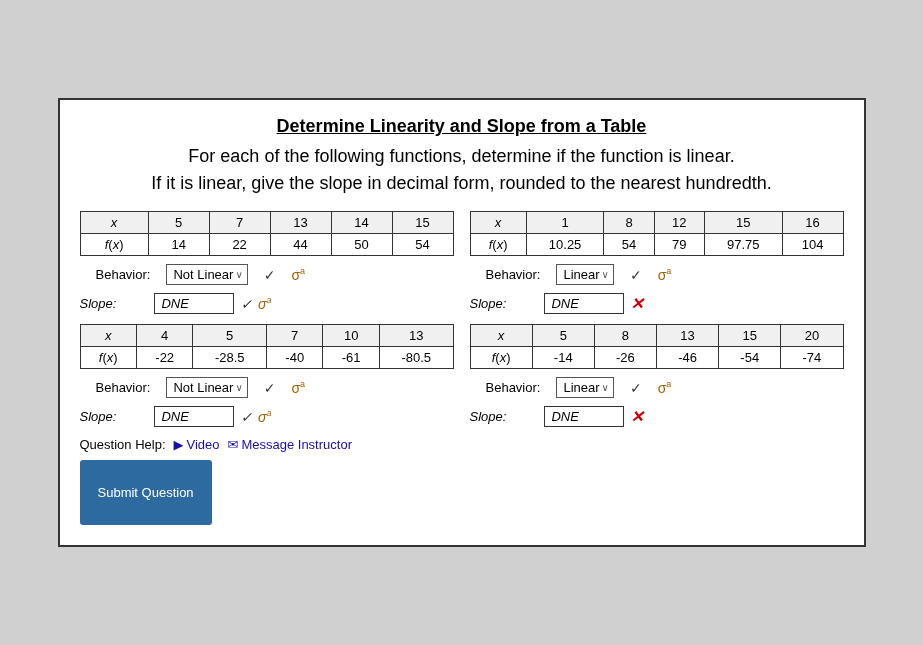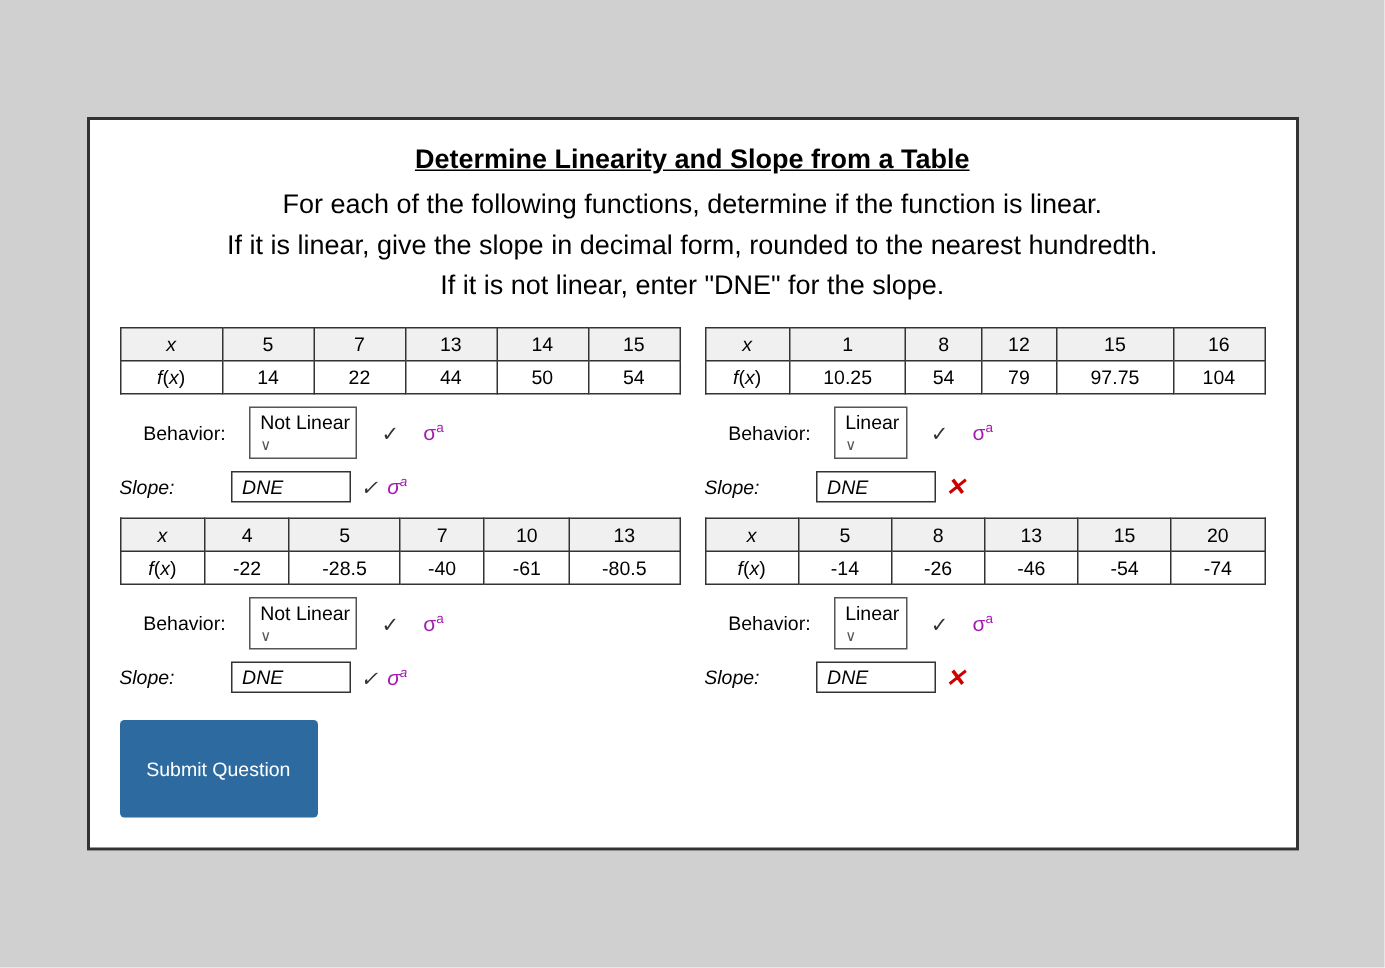--- a/index.html
+++ b/index.html
@@ -66,21 +66,21 @@
       font-weight: normal;
       font-size: 13px;
     }
     .check-icon {
       color: #333;
       font-size: 14px;
       cursor: pointer;
     }
     .sigma-icon {
       font-size: 14px;
-      color: #a21caf;
+      color: #a16207;
       cursor: pointer;
     }
     .slope-row {
       display: flex;
       align-items: center;
       gap: 6px;
       font-size: 13px;
       font-style: italic;
     }
     .slope-input {
@@ -131,44 +131,42 @@
       color: white;
       border: none;
       padding: 25px 18px;
       font-size: 13px;
       cursor: pointer;
       border-radius: 3px;
       margin-top: 8px;
     }
     .select-wrapper {
       display: inline-flex;
-      align-items: flex-start;
+      align-items: center;
       border: 1px solid #555;
       background: white;
       padding: 2px 4px 2px 6px;
       gap: 2px;
-      flex-direction: column;
     }
     .select-text {
       font-size: 13px;
     }
     .chevron {
       font-size: 10px;
       color: #555;
     }
   </style>
 </head>
 <body>
 
 <div class="main-container">
   <div class="page-title">Determine Linearity and Slope from a Table</div>
   <div class="instructions">
     <span>For each of the following functions, determine if the function is linear.</span><br>
     <span>If it is linear, give the slope in decimal form, rounded to the nearest hundredth.</span><br>
-    <span>If it is not linear, enter "DNE" for the slope.</span>
   </div>
 
   
   <div class="two-col">
 
     <div class="problem-block">
       <table>
         <tbody>
             <tr>
           <td><em>x</em></td>
@@ -316,15 +314,26 @@
       </div>
       <div class="slope-row">
         <span class="behavior-label">Slope:</span>
         <div class="slope-input" style="display:inline-block;"><span>DNE</span></div>
         <span class="x-icon">✕</span>
       </div>
     </div>
   </div>
 
   
+  <div class="question-help">
+    <span>Question Help:</span>
+    <span class="video-link">
+      <span>▶</span>
+      <span>Video</span>
+    </span>
+    <span class="msg-link">
+      <span>✉</span>
+      <span>Message Instructor</span>
+    </span>
+  </div>
 
   <button class="submit-btn">Submit Question</button>
 </div>
 
 </body></html>

